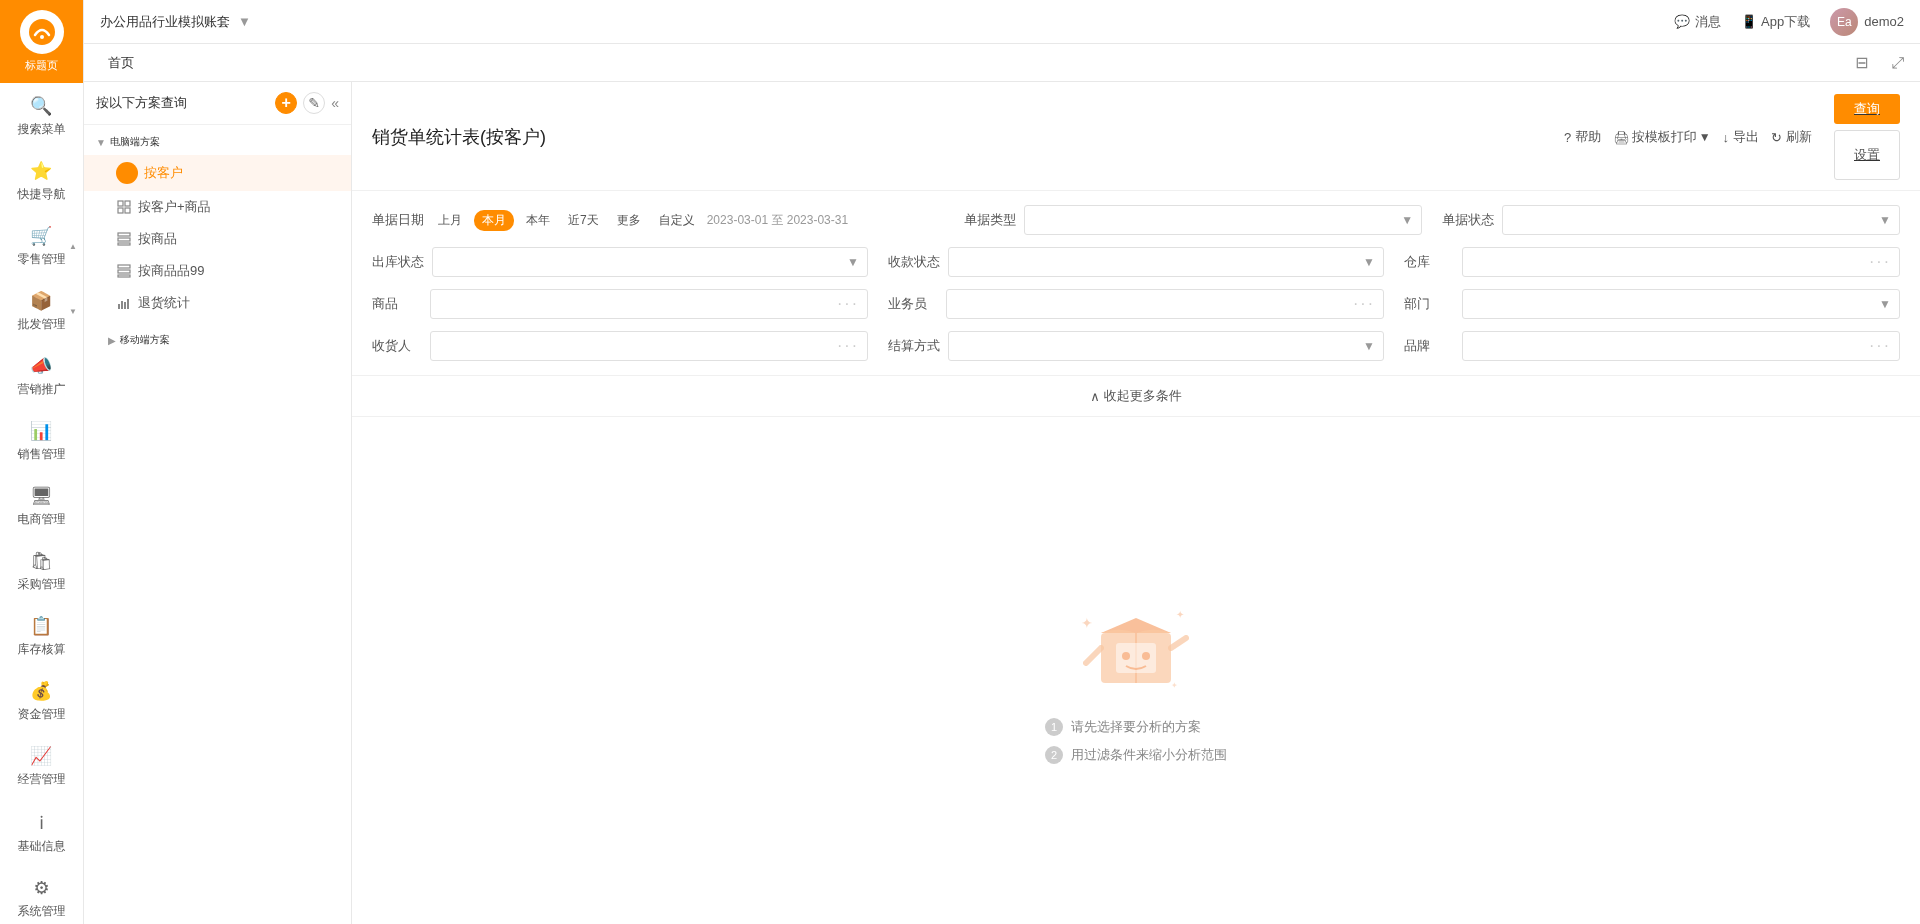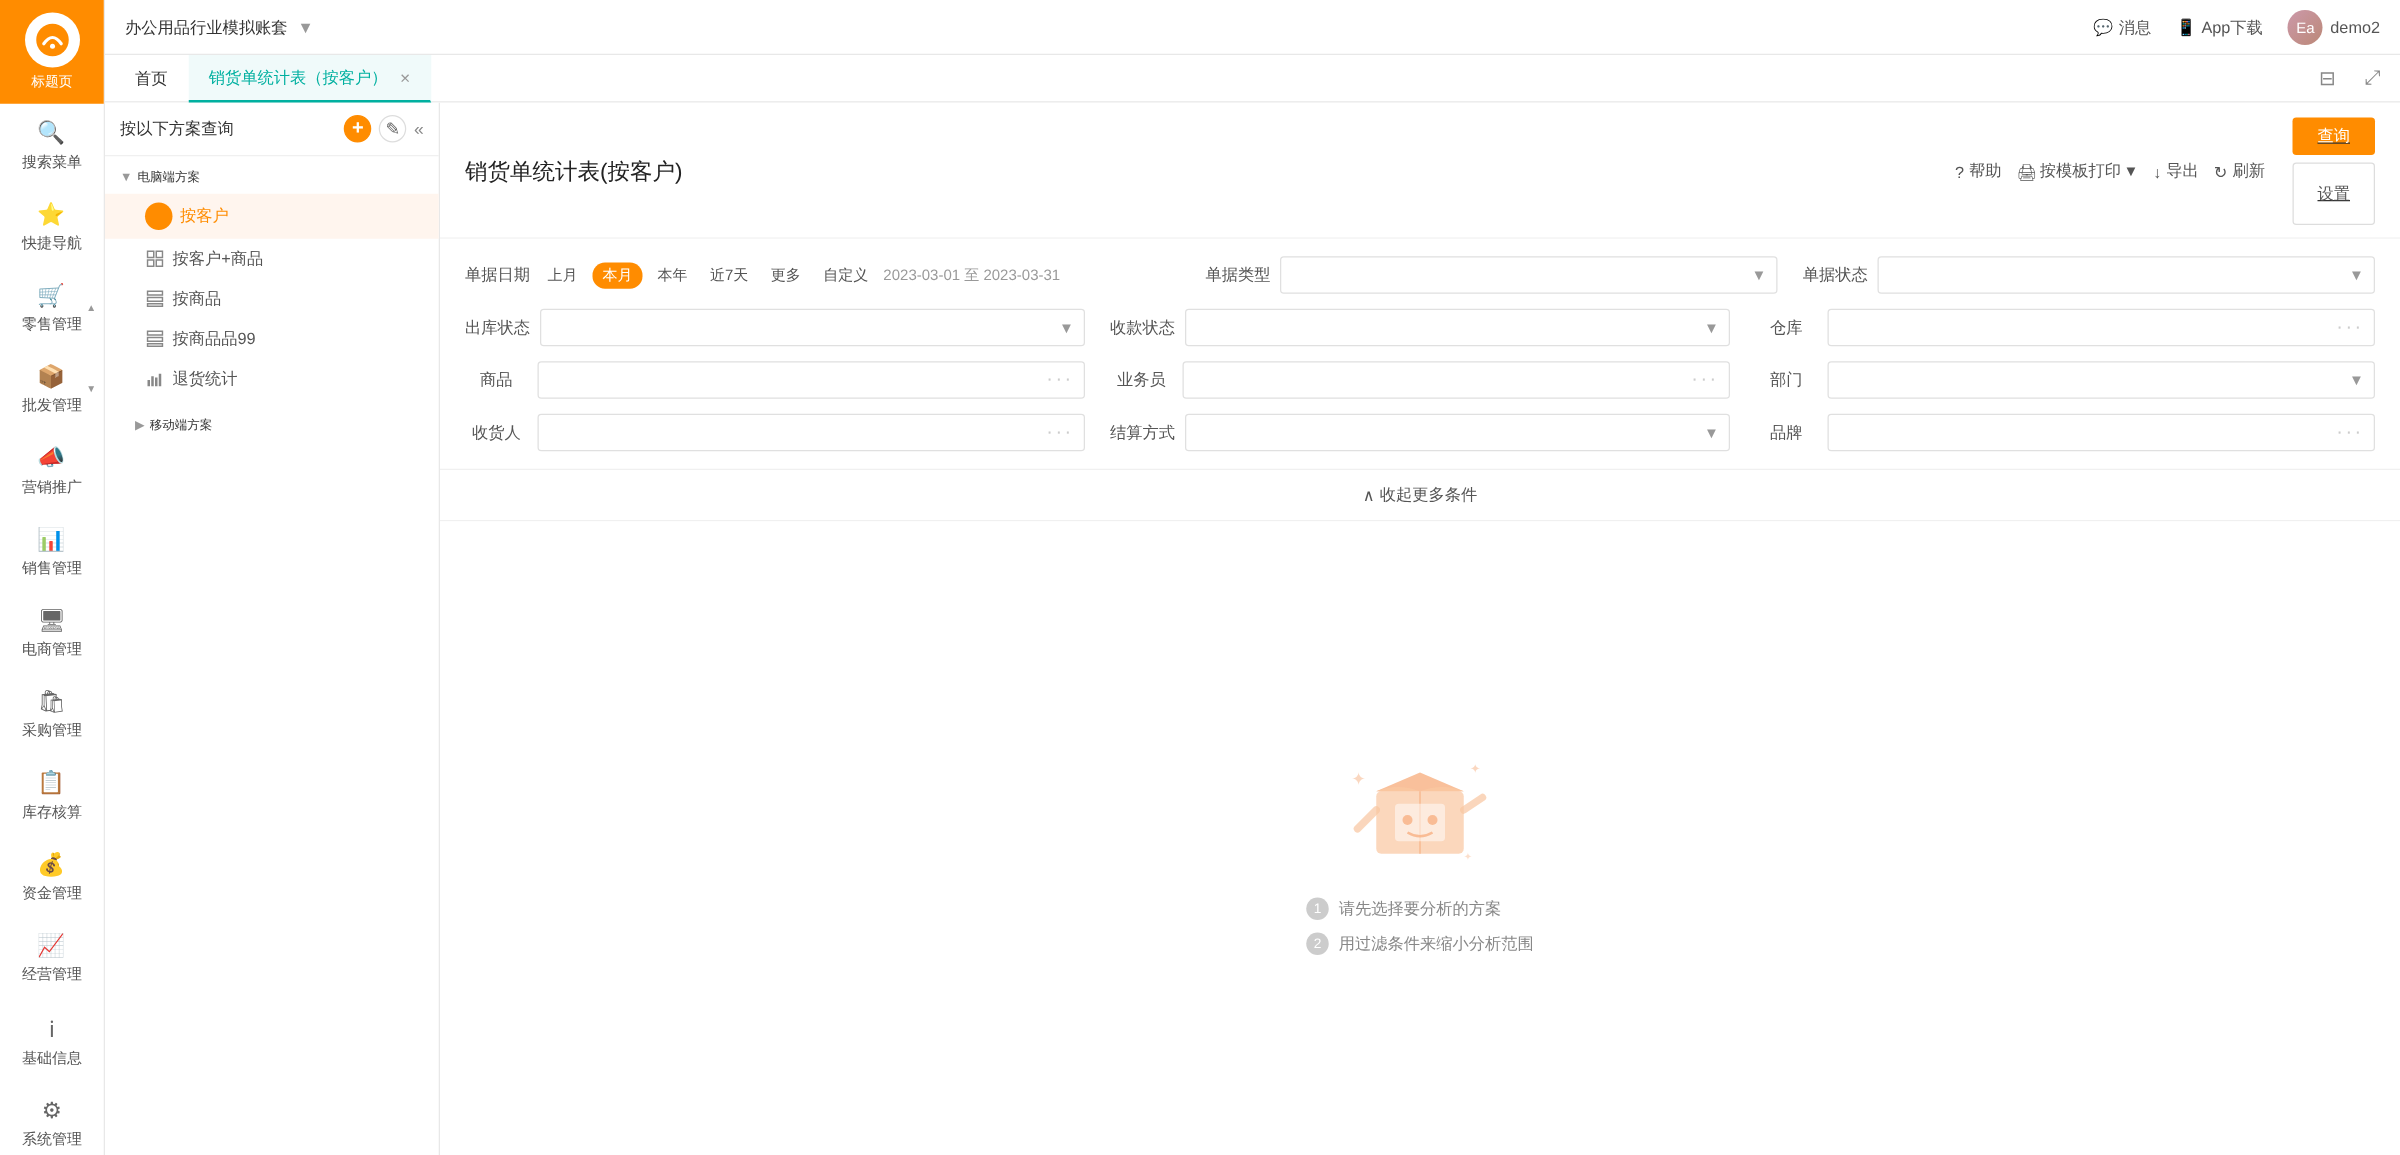--- a/index.html
+++ b/index.html
@@ -66,21 +66,21 @@
     
     .page-title-bar { background: #fff; padding: 12px 20px 10px; display: flex; align-items: center; justify-content: space-between; border-bottom: 1px solid #f0f0f0; }
     .page-title { font-size: 18px; font-weight: 400; color: #222; }
     .page-actions { display: flex; align-items: center; gap: 12px; }
     .page-action-btn { display: flex; align-items: center; gap: 4px; font-size: 13px; color: #555; cursor: pointer; }
     .query-btn { background: #ff8c00; color: #fff; border: none; padding: 6px 20px; border-radius: 3px; font-size: 13px; cursor: pointer; }
     .settings-btn { background: #fff; color: #555; border: 1px solid #ddd; padding: 15px 14px; border-radius: 3px; font-size: 13px; cursor: pointer; }
 
     
     .filter-area { background: #fff; padding: 14px 20px; border-bottom: 1px solid #f0f0f0; }
-    .filter-row { display: flex; align-items: center; margin-bottom: 12px; gap: 20px; text-align: center; }
+    .filter-row { display: flex; align-items: center; margin-bottom: 12px; gap: 20px; }
     .filter-row:last-child { margin-bottom: 0; }
     .filter-item { display: flex; align-items: center; flex: 1; min-width: 0; }
     .filter-label { font-size: 13px; color: #555; white-space: nowrap; margin-right: 8px; min-width: 50px; }
     .filter-control { flex: 1; display: flex; align-items: center; border: 1px solid #e0e0e0; border-radius: 3px; padding: 5px 8px; background: #fff; cursor: pointer; min-height: 30px; }
     .filter-control-text { flex: 1; font-size: 13px; color: #999; }
     .filter-control-arrow { color: #999; font-size: 12px; }
     .filter-control-dots { color: #ccc; font-size: 16px; letter-spacing: 2px; }
     .date-filter { display: flex; align-items: center; gap: 6px; }
     .date-tab { font-size: 12px; color: #555; cursor: pointer; padding: 2px 6px; border-radius: 2px; }
     .date-tab.active { background: #ff8c00; color: #fff; border-radius: 10px; padding: 2px 8px; }
@@ -190,24 +190,20 @@
         <div class="avatar-placeholder" style="width:28px;height:28px;border-radius:50%;background:linear-gradient(135deg,#c9a,#b87);display:flex;align-items:center;justify-content:center;color:#fff;font-size:12px;">Ea</div>
         <span>demo2</span>
       </div>
     </div>
   </div>
 
   <div class="tab-bar">
     <div class="tab-item home">
       <span>首页</span>
     </div>
-    <div class="tab-item active">
-      <span>销货单统计表（按客户）</span>
-      <span class="tab-close">×</span>
-    </div>
     <div class="tab-bar-right">
       <div class="tab-window-btn">⊟</div>
       <div class="tab-window-btn">⤢</div>
     </div>
   </div>
 
   <div class="content">
 
     <div class="left-panel">
       <div class="left-panel-header">

